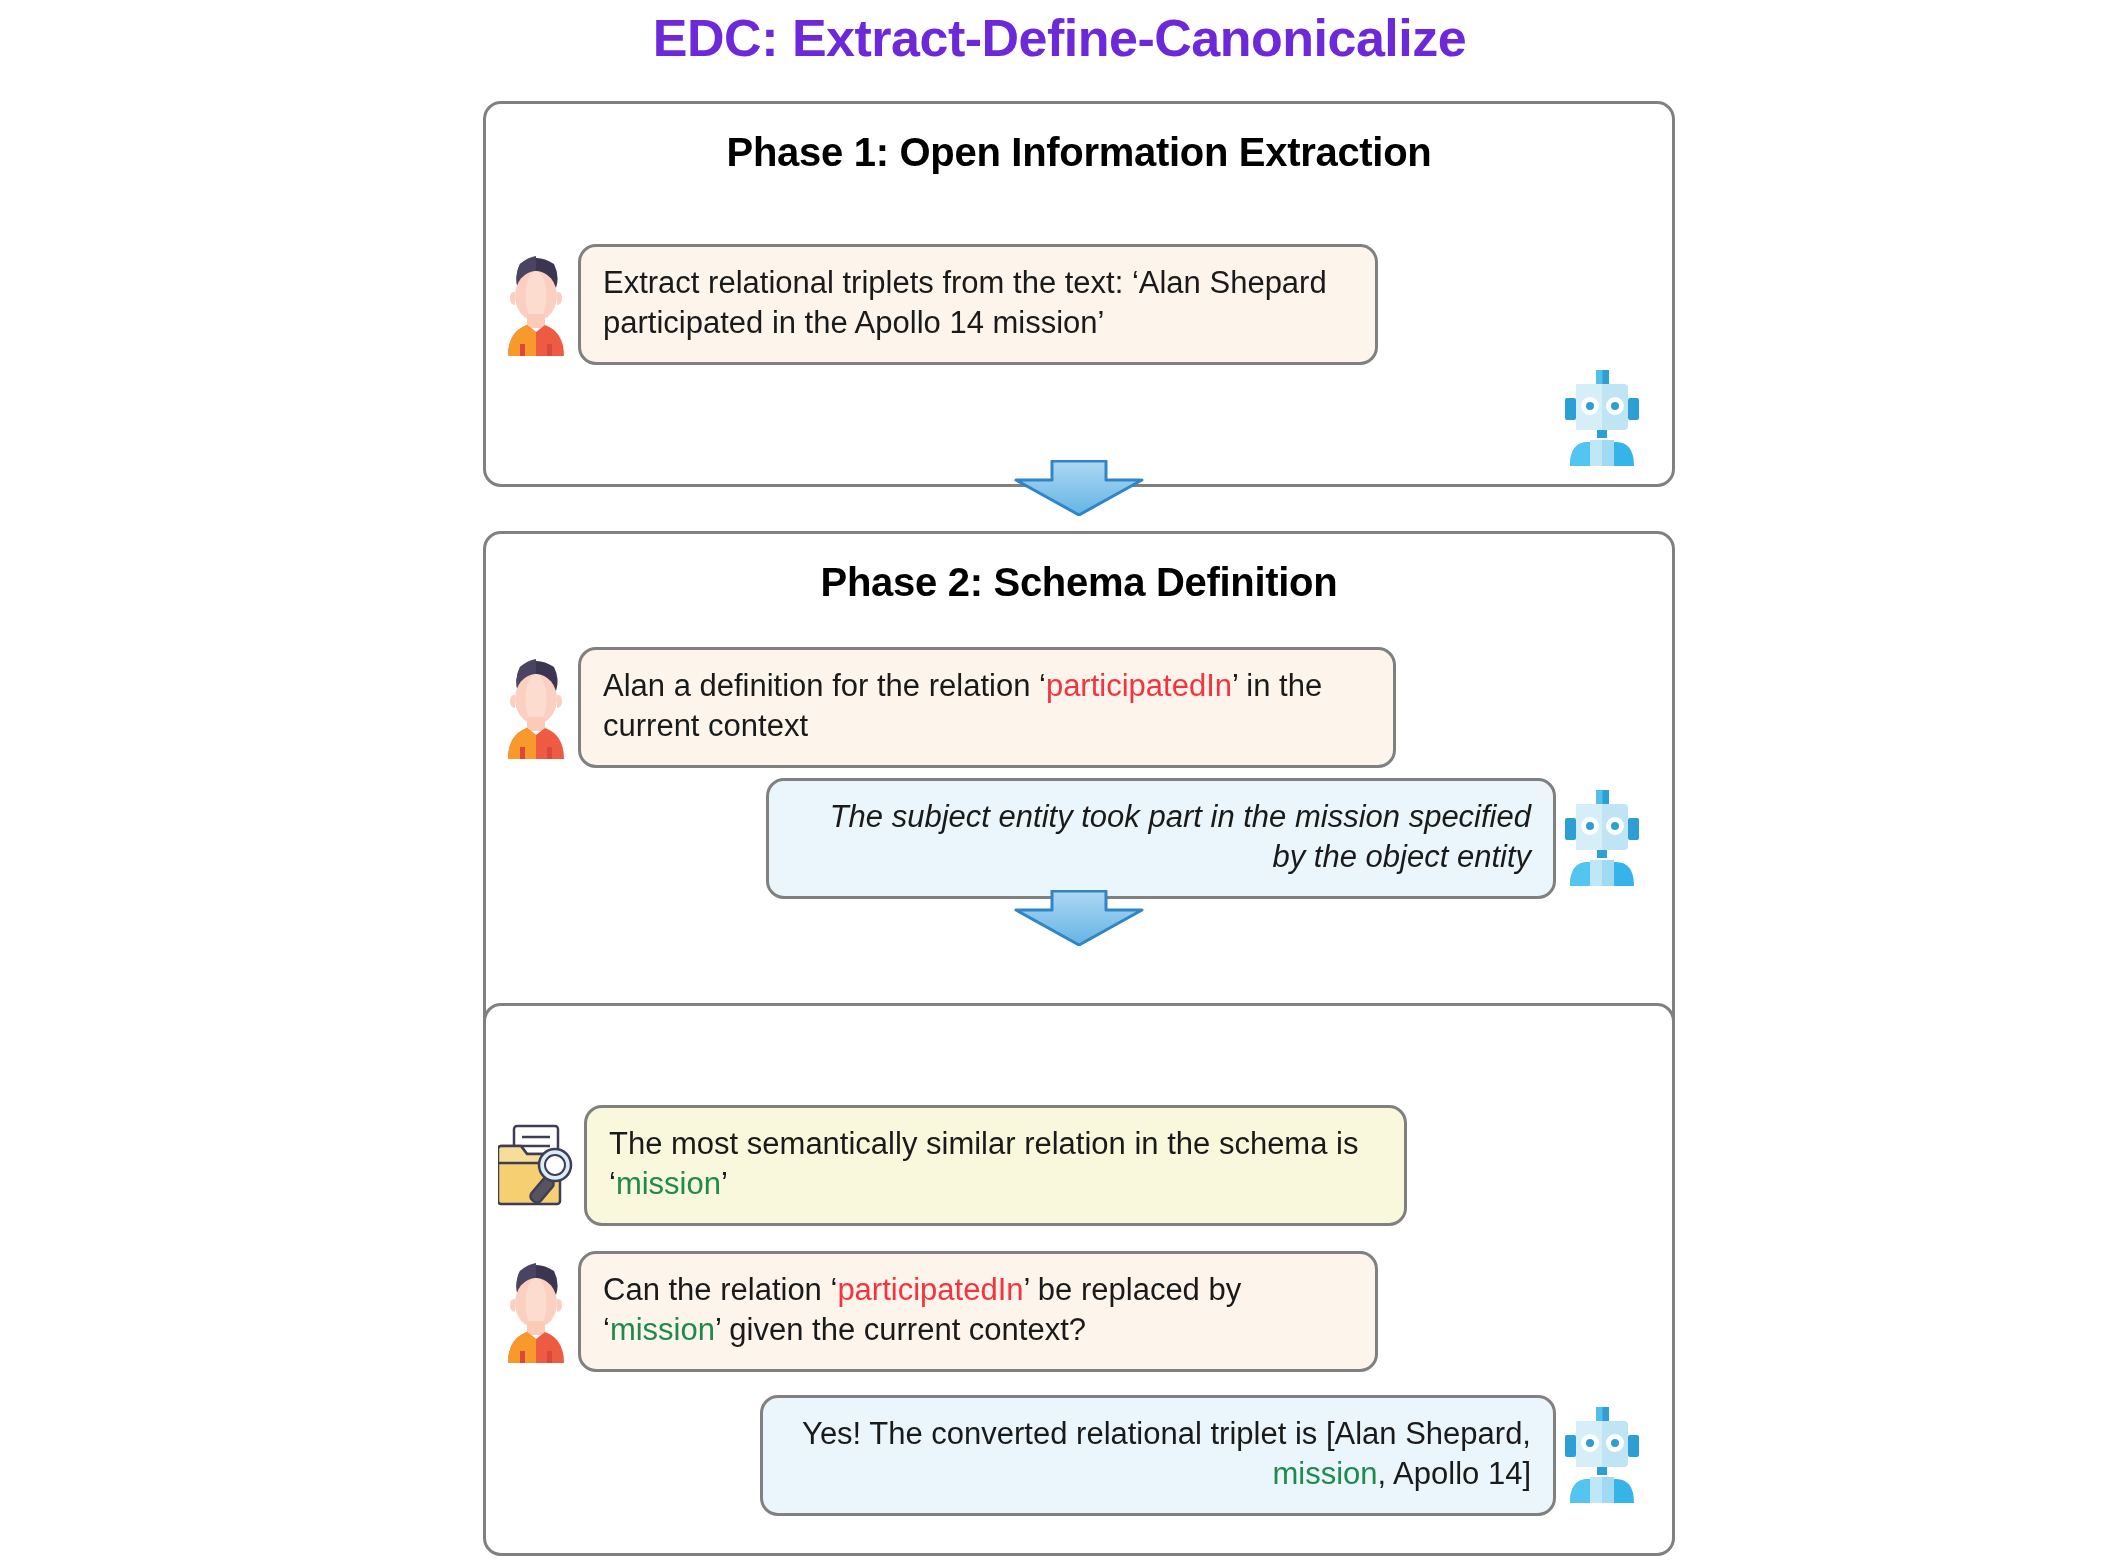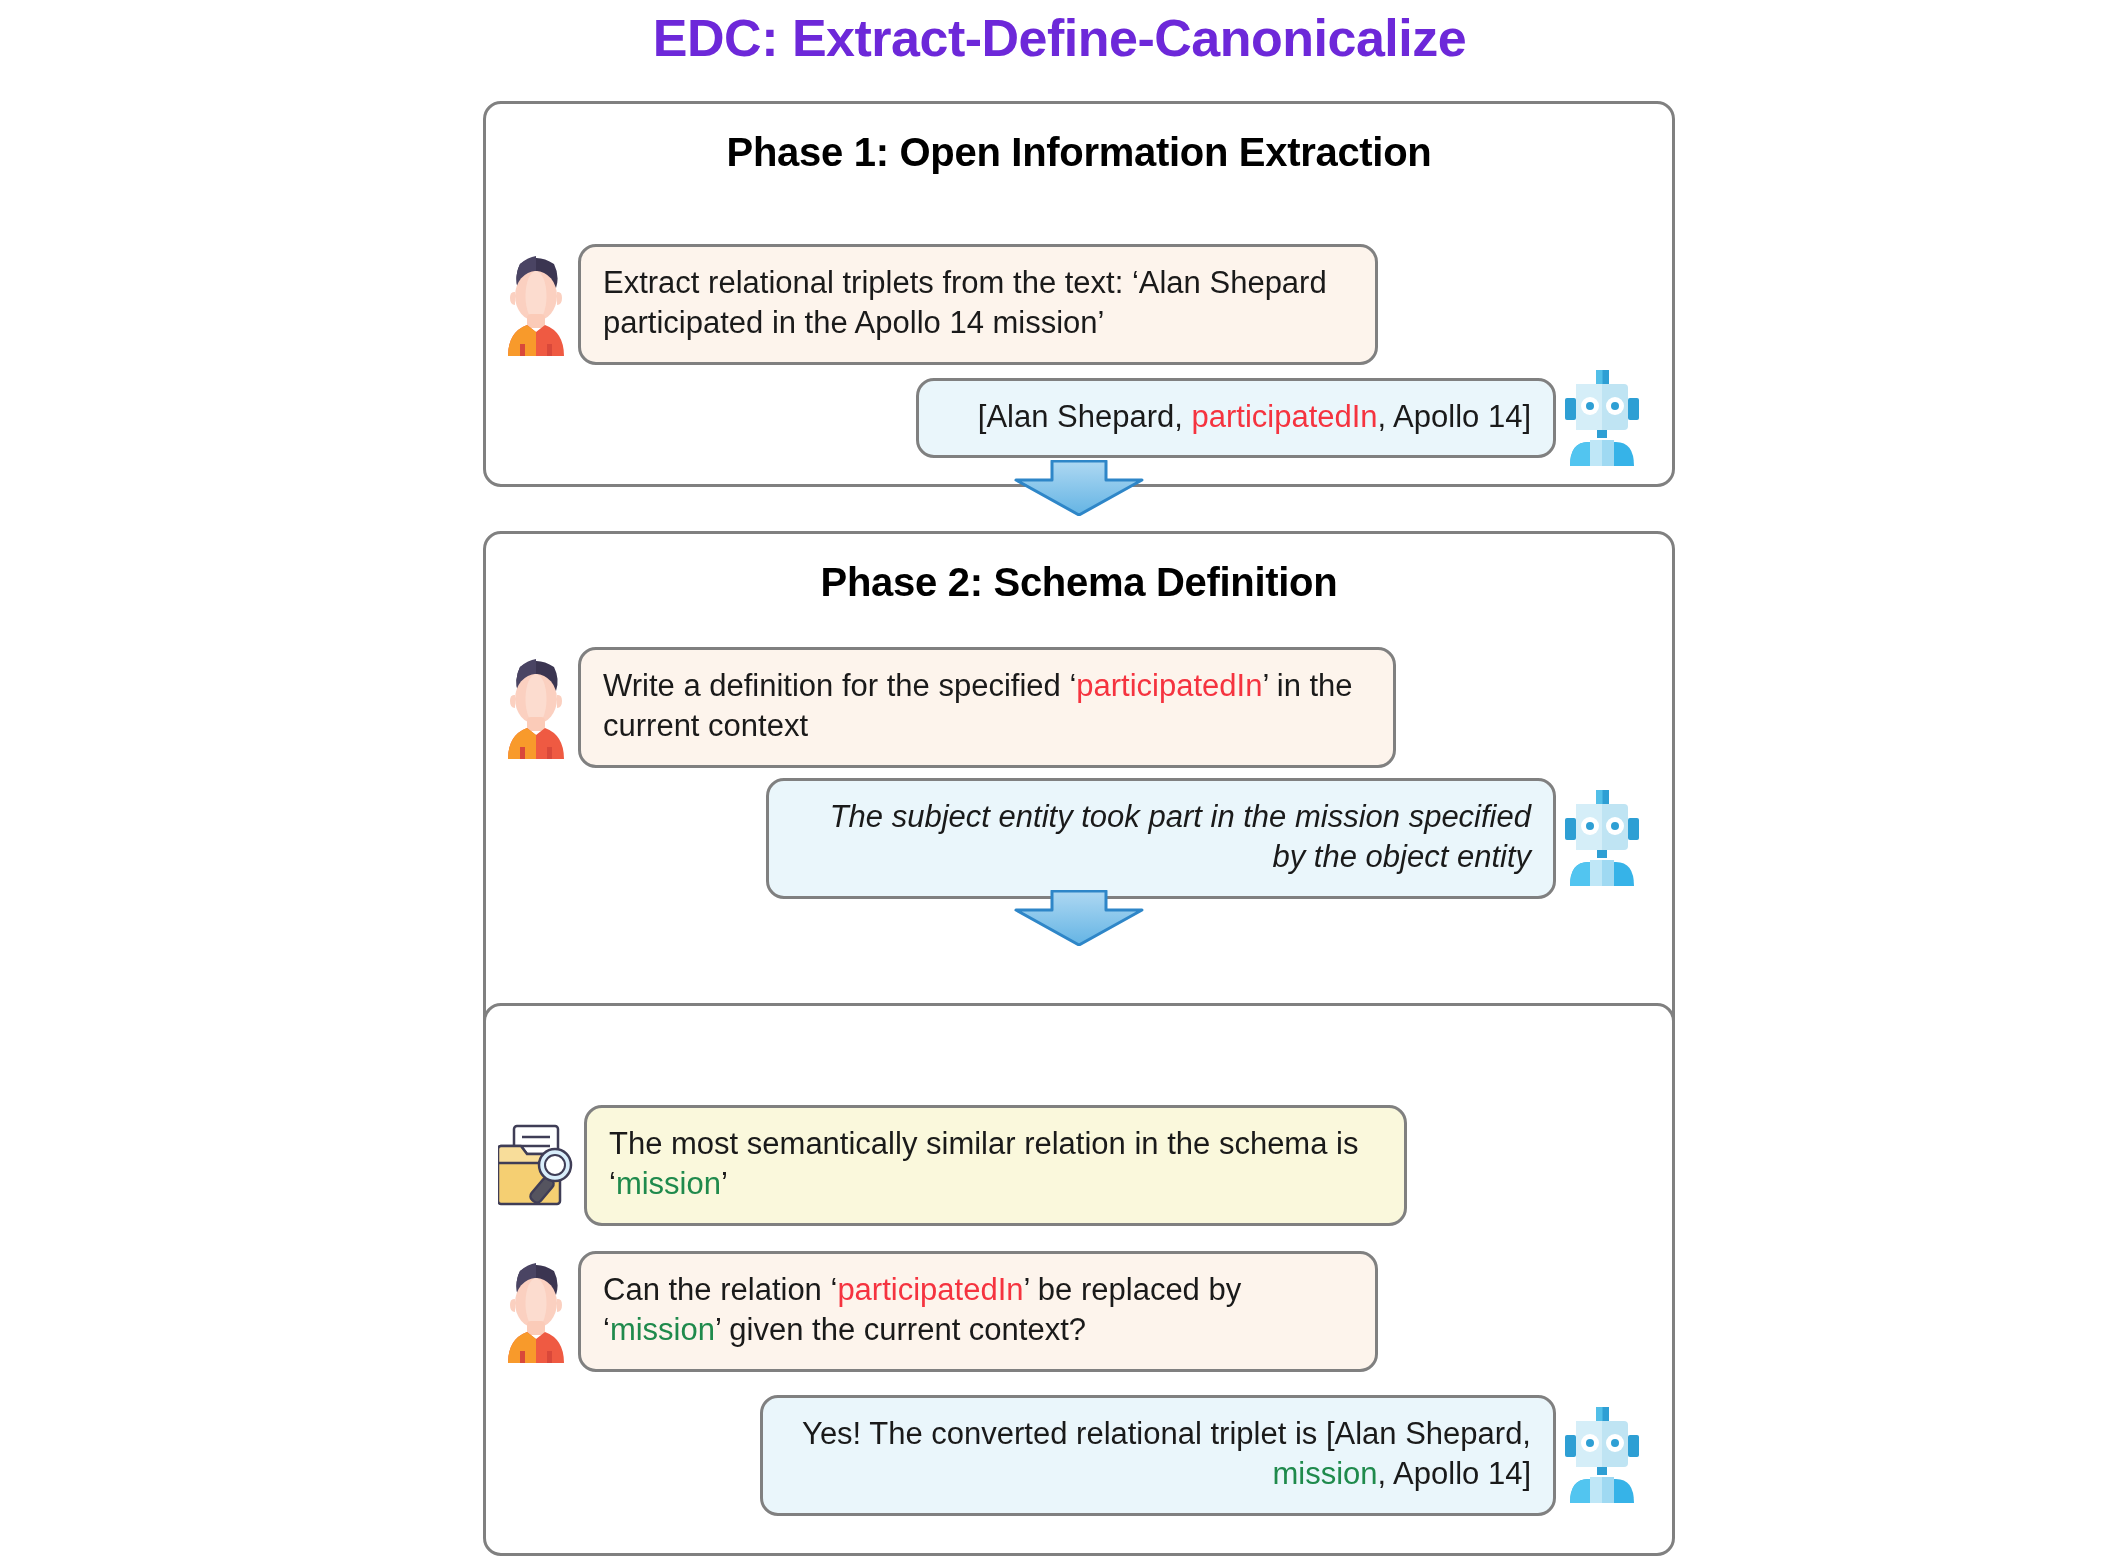--- a/index.html
+++ b/index.html
@@ -140,23 +140,20 @@
           <rect x="22" y="92" width="5" height="12" fill="#d9483a"></rect>
           <rect x="49" y="92" width="5" height="12" fill="#d9483a"></rect>
         </svg>
       </div>
       <div class="bubble peach" style="width:800px;">
         <span>Extract relational triplets from the text: ‘Alan Shepard participated in the Apollo 14 mission’</span>
       </div>
     </div>
 
     <div class="row bot" style="top:266px;">
-      <div class="bubble blue" style="width:640px;">
-        <span>[Alan Shepard, </span><span class="rel-red">participatedIn</span><span>, Apollo 14]</span>
-      </div>
       <div class="robot">
         <svg viewBox="0 0 80 96" width="80" height="96" aria-hidden="true">
           <rect x="34" y="0" width="13" height="14" fill="#2e9fd4"></rect>
           <rect x="34" y="0" width="6.5" height="14" fill="#52bfe8"></rect>
           <rect x="3" y="28" width="11" height="22" rx="2" fill="#2e9fd4"></rect>
           <rect x="66" y="28" width="11" height="22" rx="2" fill="#2e9fd4"></rect>
           <rect x="14" y="14" width="52" height="46" rx="4" fill="#bfe4f3"></rect>
           <rect x="14" y="14" width="26" height="46" fill="#d5eef8"></rect>
           <circle cx="28" cy="36" r="9" fill="#ffffff"></circle>
           <circle cx="28" cy="36" r="4" fill="#2e9fd4"></circle>
@@ -197,21 +194,21 @@
           <path d="M17 40 q-5 -1 -5 6 t5 7Z" fill="#fbd0c0"></path>
           <path d="M59 40 q5 -1 5 6 t-5 7Z" fill="#fbd0c0"></path>
           <rect x="29" y="62" width="18" height="14" rx="4" fill="#fbcbb8"></rect>
           <path d="M10 104 Q10 80 29 73 L38 80 L47 73 Q66 80 66 104Z" fill="#ef5a42"></path>
           <path d="M10 104 Q10 80 29 73 L38 80 L38 104Z" fill="#f89a2b"></path>
           <rect x="22" y="92" width="5" height="12" fill="#d9483a"></rect>
           <rect x="49" y="92" width="5" height="12" fill="#d9483a"></rect>
         </svg>
       </div>
       <div class="bubble peach" style="width:818px;">
-        <span>Write a definition for the specified ‘</span><span class="rel-red">participatedIn</span><span>’ in the current context</span>
+        <span>Alan a definition for the relation ‘</span><span class="rel-red">participatedIn</span><span>’ in the current context</span>
       </div>
     </div>
 
     <div class="row bot" style="top:244px;font-style:italic;">
       <div class="bubble blue" style="width:790px;">
         <span>The subject entity took part in the mission specified by the object entity</span>
       </div>
       <div class="robot">
         <svg viewBox="0 0 80 96" width="80" height="96" aria-hidden="true">
           <rect x="34" y="0" width="13" height="14" fill="#2e9fd4"></rect>

